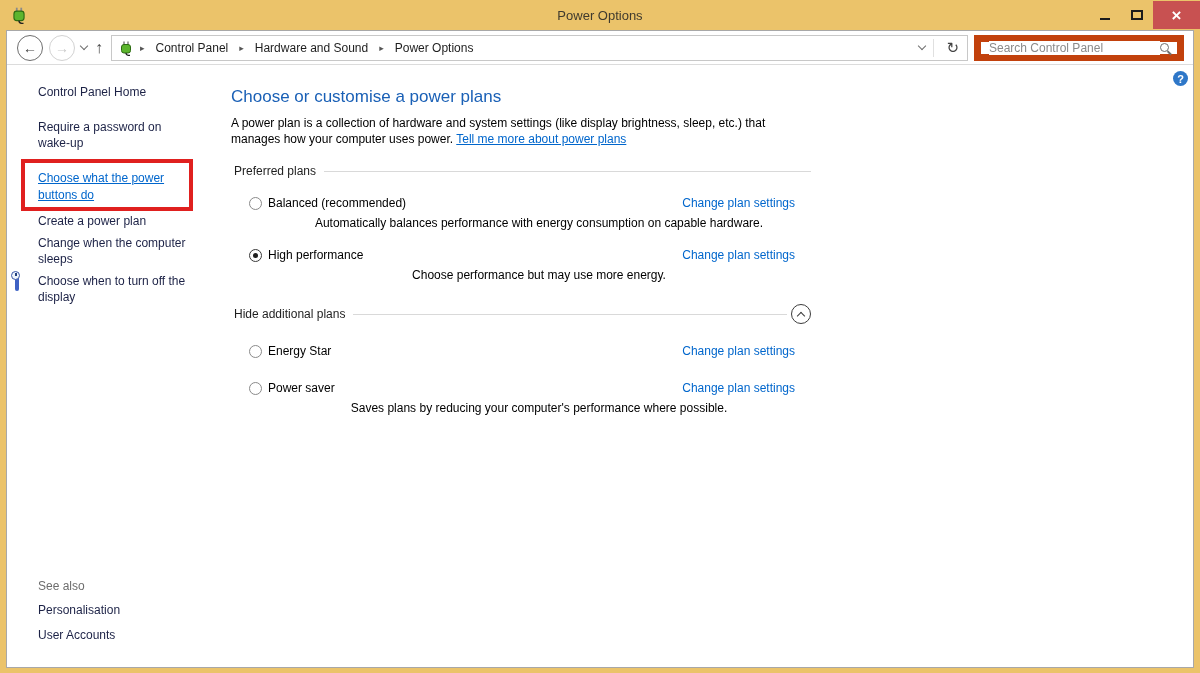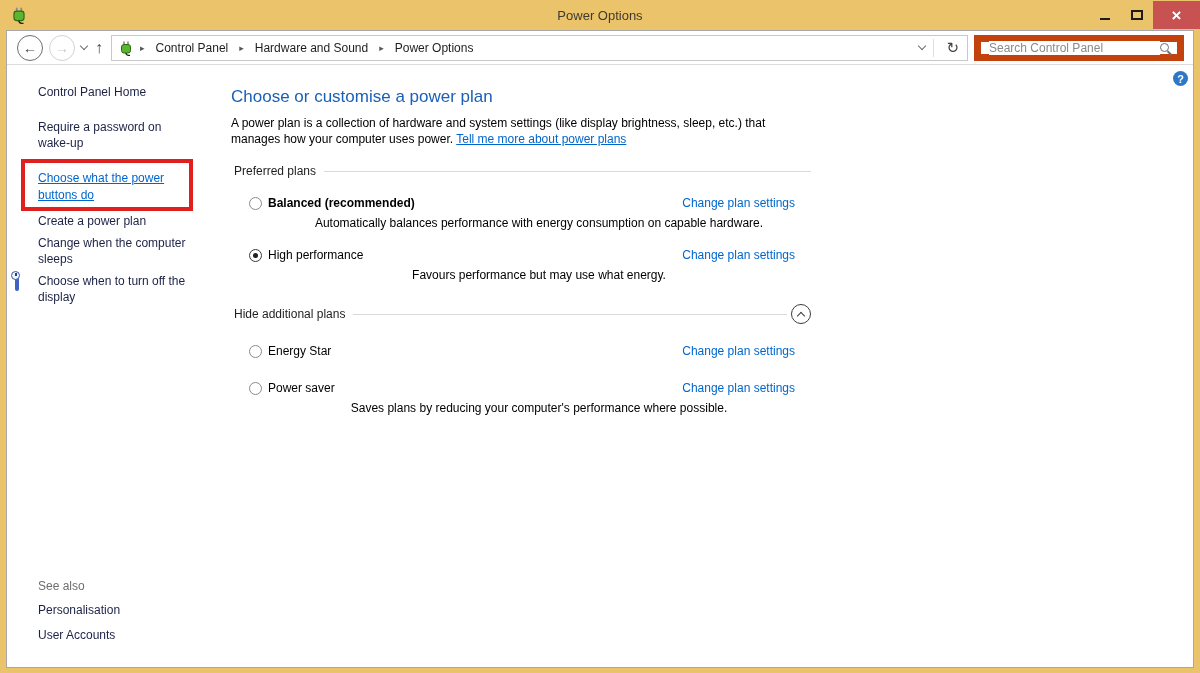--- a/index.html
+++ b/index.html
@@ -128,21 +128,21 @@
   .group-toggle .chev { border-color:#3c3c3c; }
   .plan-row { display:flex; align-items:center; padding-left:18px; }
   .radio {
     width:13px; height:13px; border-radius:50%; border:1px solid #8a8a8a;
     margin-right:6px; flex:0 0 auto; background:#fff; position:relative;
   }
   .radio.checked { border-color:#3a3a3a; }
   .radio.checked::after { content:""; position:absolute; left:3px; top:3px; width:5px; height:5px;
     border-radius:50%; background:#1f1f1f; }
   .plan-name { color:#000; }
-  .bold { font-weight:bold; }
+  .bold { font-weight:normal; }
   .plan-link { margin-left:auto; margin-right:16px; color:#0066cc; text-decoration:none; cursor:pointer; }
   .plan-desc { margin-left:36px; margin-top:6px; color:#000;text-align:center; } .mt18 { margin-top:18px; } .mt20 { margin-top:20px; } .mt23 { margin-top:23px; }
   a { cursor:pointer; }
 </style>
 </head>
 <body>
 
 <div class="window">
 
   <div class="titlebar">
@@ -235,42 +235,42 @@
         </div>
 
         <div class="sb-spacer"></div>
 
         <div class="sb-seealso">See also</div>
         <div class="sb-link">Personalisation</div>
         <div class="sb-link">User Accounts</div>
       </div>
 
       <div class="main">
-        <h1>Choose or customise a power plan</h1>
+        <h1>Choose or customise a power plans</h1>
         <p class="intro"><span>A power plan is a collection of hardware and system settings (like display brightness, sleep, etc.) that manages how your computer uses power.</span>
           <a>Tell me more about power plans</a></p>
 
         <div class="group group-1">
           <span>Preferred plans</span>
           <span class="group-line"></span>
         </div>
 
         <div class="plan-row mt18">
           <span class="radio"></span>
           <span class="plan-name bold">Balanced (recommended)</span>
           <a class="plan-link">Change plan settings</a>
         </div>
         <div class="plan-desc">Automatically balances performance with energy consumption on capable hardware.</div>
 
         <div class="plan-row mt18">
           <span class="radio checked"></span>
           <span class="plan-name">High performance</span>
           <a class="plan-link">Change plan settings</a>
         </div>
-        <div class="plan-desc">Favours performance but may use what energy.</div>
+        <div class="plan-desc">Choose performance but may use more energy.</div>
 
         <div class="group group-2">
           <span>Hide additional plans</span>
           <span class="group-line"></span>
           <span class="group-toggle">
             <span class="chev chev-up"></span>
           </span>
         </div>
 
         <div class="plan-row mt20">

